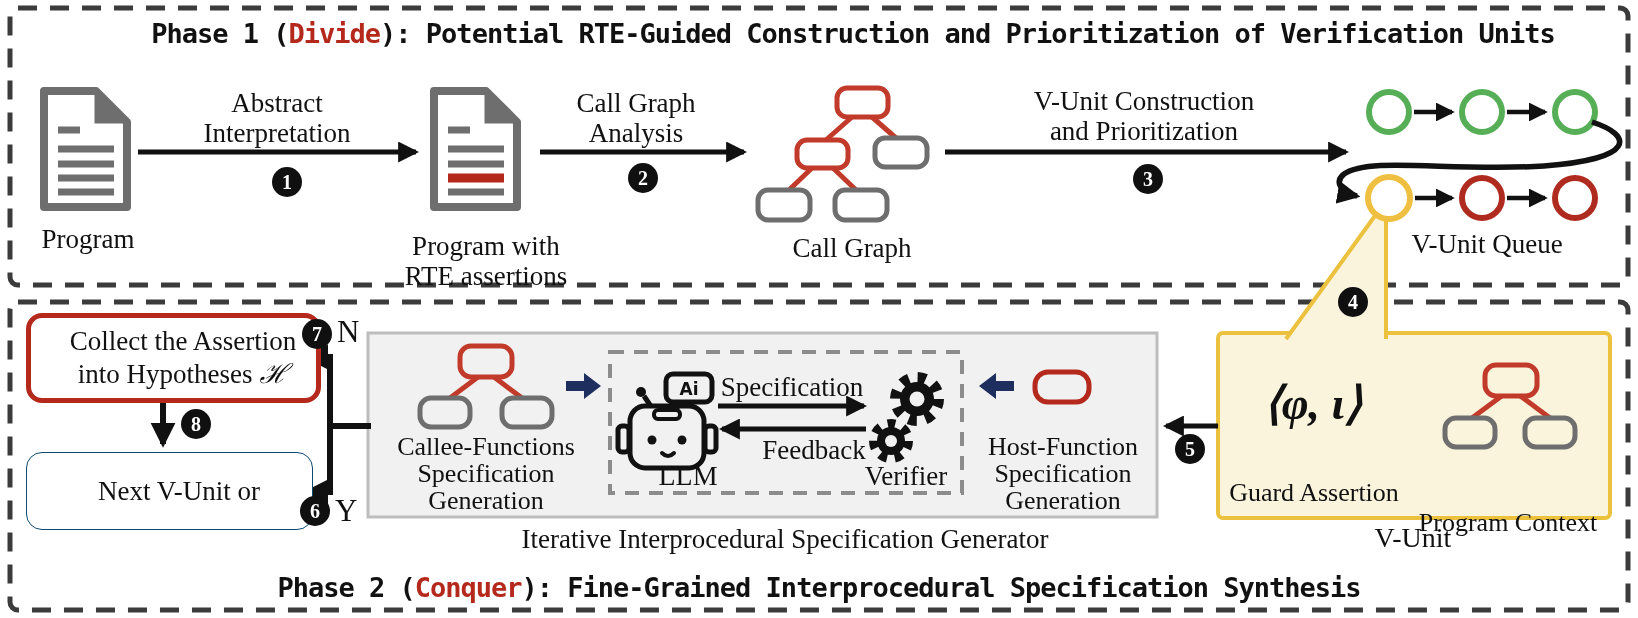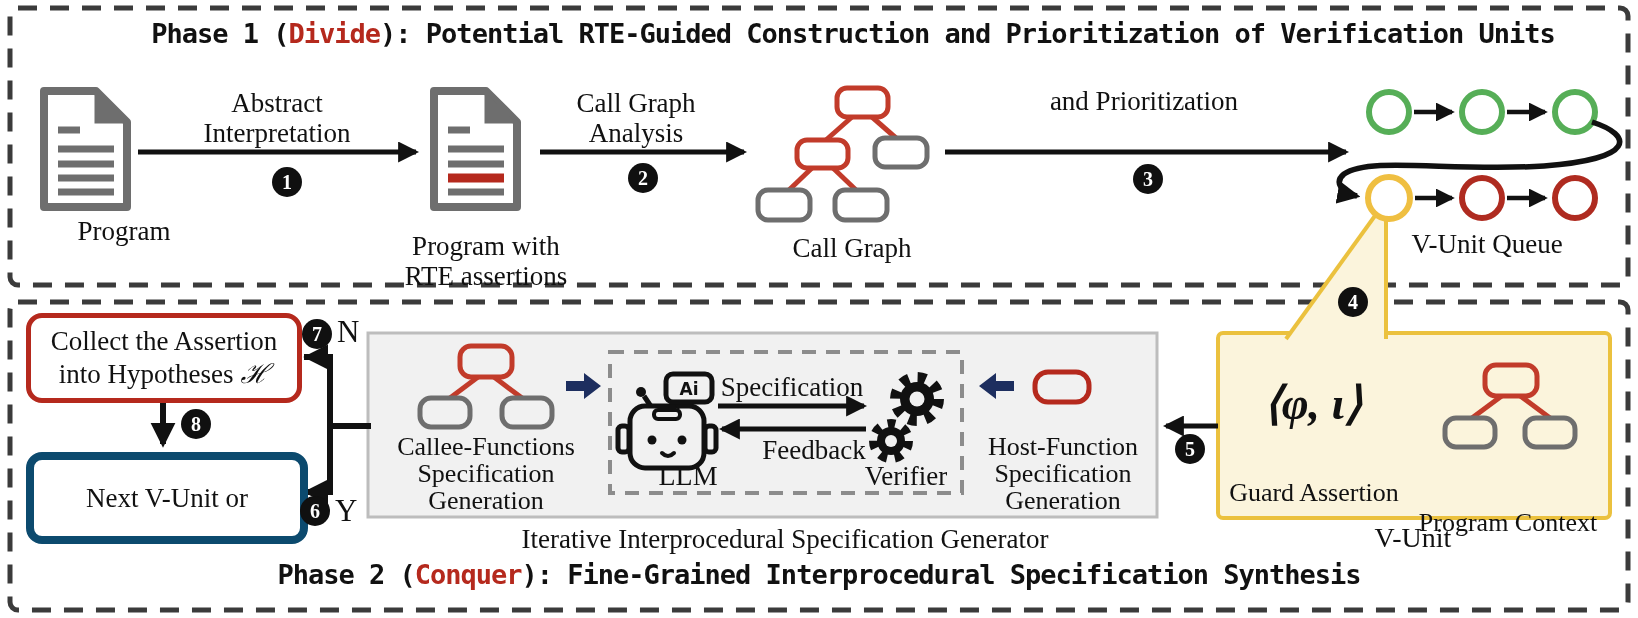--- a/index.html
+++ b/index.html
@@ -10,24 +10,24 @@
   .lbl{font-size:27px;line-height:30px;white-space:nowrap;}
   .lbl-sm{font-size:26px;line-height:27px;white-space:nowrap;}
   .ptitle{position:absolute;left:0;width:100%;text-align:center;
           font-family:"DejaVu Sans Mono", monospace;font-weight:bold;font-size:27px;
           letter-spacing:-1px;white-space:nowrap;}
   .kw{color:#B5291D;}
   .badge{position:absolute;width:30px;height:30px;border-radius:50%;background:#101010;
          color:#fff;font-family:"Liberation Serif", serif;font-weight:bold;font-size:20px;
          display:flex;align-items:center;justify-content:center;z-index:6;}
   .flowbox{position:absolute;display:flex;flex-direction:column;justify-content:center;
-           align-items:center;background:#fff;border-radius:16px;z-index:5;}
+           align-items:center;background:#fff;border-radius:16px;z-index:5;padding-left:19px;}
   .flowbox .line{font-size:27px;line-height:33px;white-space:nowrap;}
   .collect{left:26px;top:313px;width:266px;height:80px;border:5px solid #B5291D;}
-  .nextv{left:26px;top:452px;width:266px;height:76px;border:8px solid #0c4a6e;}
+  .nextv{left:26px;top:452px;width:266px;height:76px;border:1px solid #0c4a6e;}
   .script{font-style:italic;margin-left:7px;}
   .branch{position:absolute;font-size:31px;font-weight:normal;z-index:6;}
   .mathv{font-size:46px;font-weight:bold;font-style:italic;white-space:nowrap;}
   svg.layer{position:absolute;left:0;top:0;z-index:1;}
   .txt{z-index:5;}
 </style>
 </head>
 <body>
 
 <div class="canvas">
@@ -206,28 +206,29 @@
 
   <div class="abs ctr txt" style="left:277px;top:88px;">
     <div class="lbl">Abstract</div>
     <div class="lbl">Interpretation</div>
   </div>
   <div class="abs ctr txt" style="left:636px;top:88px;">
     <div class="lbl">Call Graph</div>
     <div class="lbl">Analysis</div>
   </div>
   <div class="abs ctr txt" style="left:1144px;top:86px;">
+    <div class="lbl">V-Unit Construction</div>
     <div class="lbl">and Prioritization</div>
   </div>
 
   <div class="badge" style="left:272px;top:167px;">1</div>
   <div class="badge" style="left:628px;top:163px;">2</div>
   <div class="badge" style="left:1133px;top:164px;">3</div>
 
-  <div class="abs ctr lbl txt" style="left:88px;top:216px;margin-left:36px;">Program</div>
+  <div class="abs ctr lbl txt" style="left:88px;top:224px;">Program</div>
   <div class="abs ctr txt" style="left:486px;top:231px;">
     <div class="lbl">Program with</div>
     <div class="lbl">RTE assertions</div>
   </div>
   <div class="abs ctr lbl txt" style="left:852px;top:233px;">Call Graph</div>
   <div class="abs ctr lbl txt" style="left:1487px;top:229px;">V-Unit Queue</div>
 
   <div class="flowbox collect">
     <div class="line">Collect the Assertion</div>
     <div class="line">
@@ -263,17 +264,17 @@
     <div class="lbl-sm">Generation</div>
   </div>
 
   <div class="abs ctr lbl txt" style="left:785px;top:524px;">Iterative Interprocedural Specification Generator</div>
 
   <div class="abs ctr mathv txt" style="left:1313px;top:376px;">⟨φ, ι⟩</div>
   <div class="abs ctr lbl-sm txt" style="left:1314px;top:463px;margin-top:16px;">Guard Assertion</div>
   <div class="abs ctr lbl-sm txt" style="left:1508px;top:463px;margin-top:46px;">Program Context</div>
   <div class="abs ctr lbl txt" style="left:1413px;top:523px;font-size:28px;">V-Unit</div>
 
-  <div class="ptitle txt" style="top:559px;">
+  <div class="ptitle txt" style="top:572px;">
     <span>Phase 2 (</span><span class="kw">Conquer</span><span>): Fine-Grained Interprocedural Specification Synthesis</span>
   </div>
 
 </div>
 
 </body></html>

